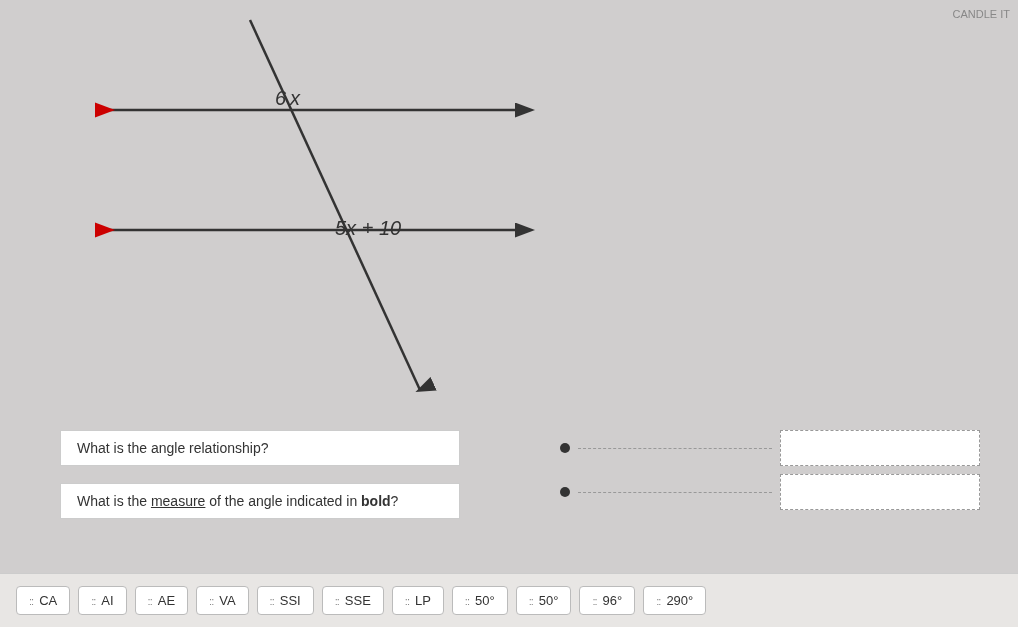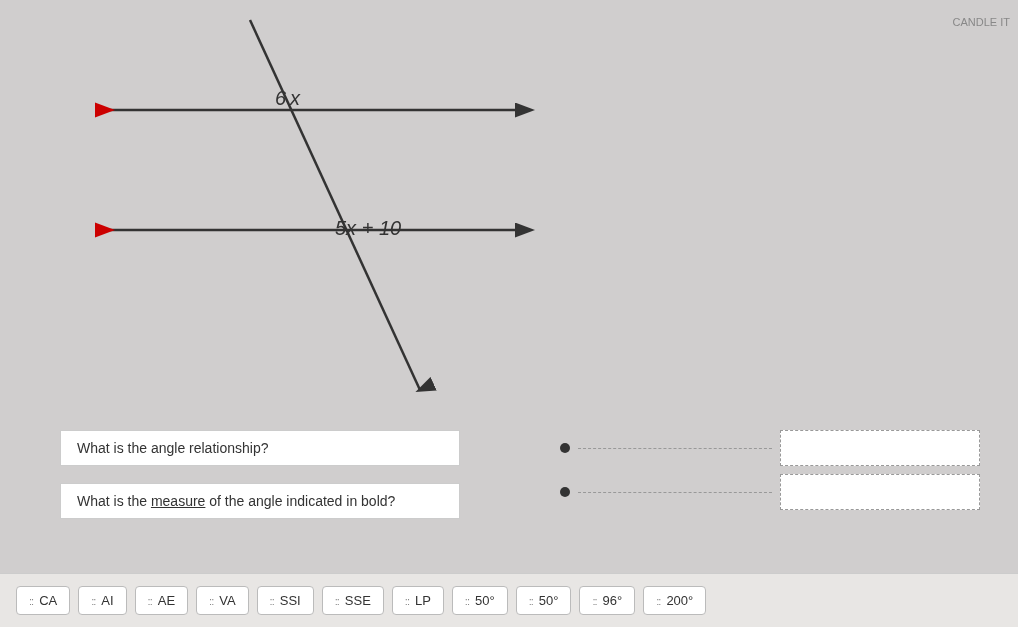--- a/index.html
+++ b/index.html
@@ -62,21 +62,21 @@
       width: 400px;
       min-height: 36px;
       display: flex;
       align-items: center;
     }
 
     .question-box u {
     }
 
     .question-box b {
-      font-weight: normal;
+      font-weight: bold;
     }
 
     
     .answer-slots {
       position: absolute;
       top: 430px;
       left: 560px;
       width: 420px;
       display: flex;
       flex-direction: column;
@@ -142,21 +142,21 @@
 
     .chip-dots {
       color: #888;
       font-size: 11px;
       letter-spacing: -1px;
     }
 
     
     .top-right {
       position: absolute;
-      top: 16px;
+      top: 8px;
       right: 8px;
       font-size: 11px;
       color: #888;
     }
   </style>
 </head>
 <body>
 
 <div class="main-content">
 
@@ -257,19 +257,19 @@
     <div class="chip">
       <span class="chip-dots">::</span>
       <span>50°</span>
     </div>
     <div class="chip">
       <span class="chip-dots">::</span>
       <span>96°</span>
     </div>
     <div class="chip">
       <span class="chip-dots">::</span>
-      <span>200°</span>
+      <span>290°</span>
     </div>
   </div>
 
   <div class="top-right">CANDLE IT</div>
 
 </div>
 
 </body></html>

